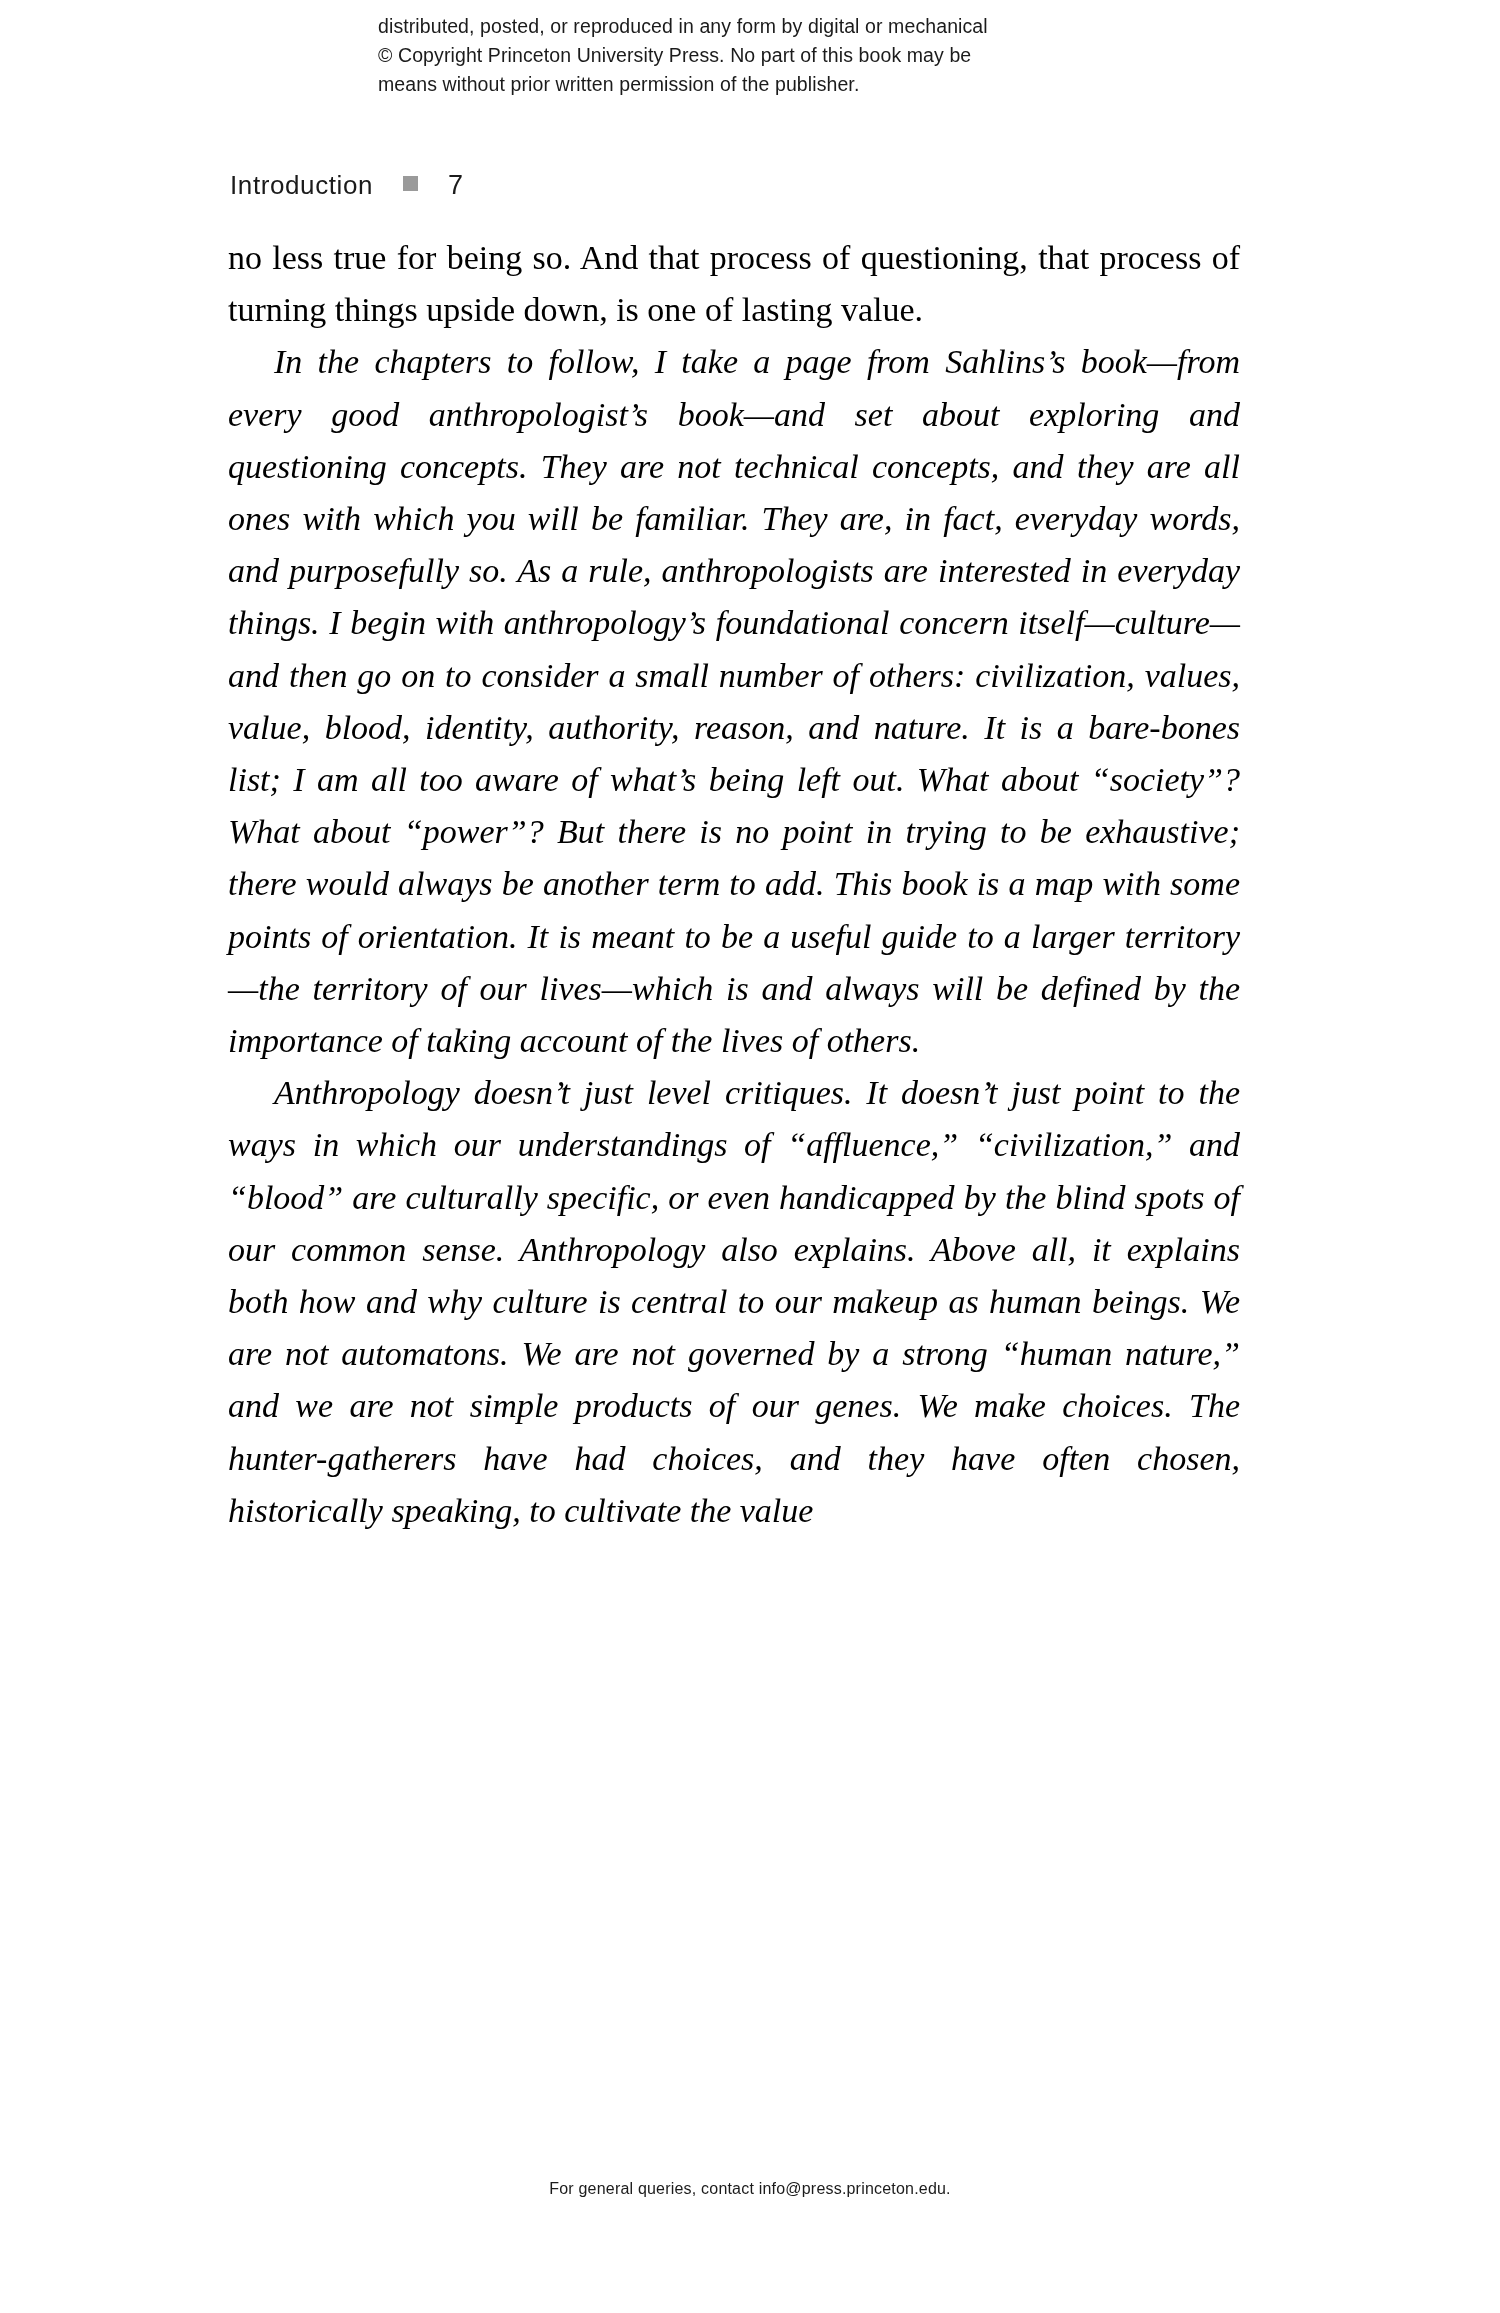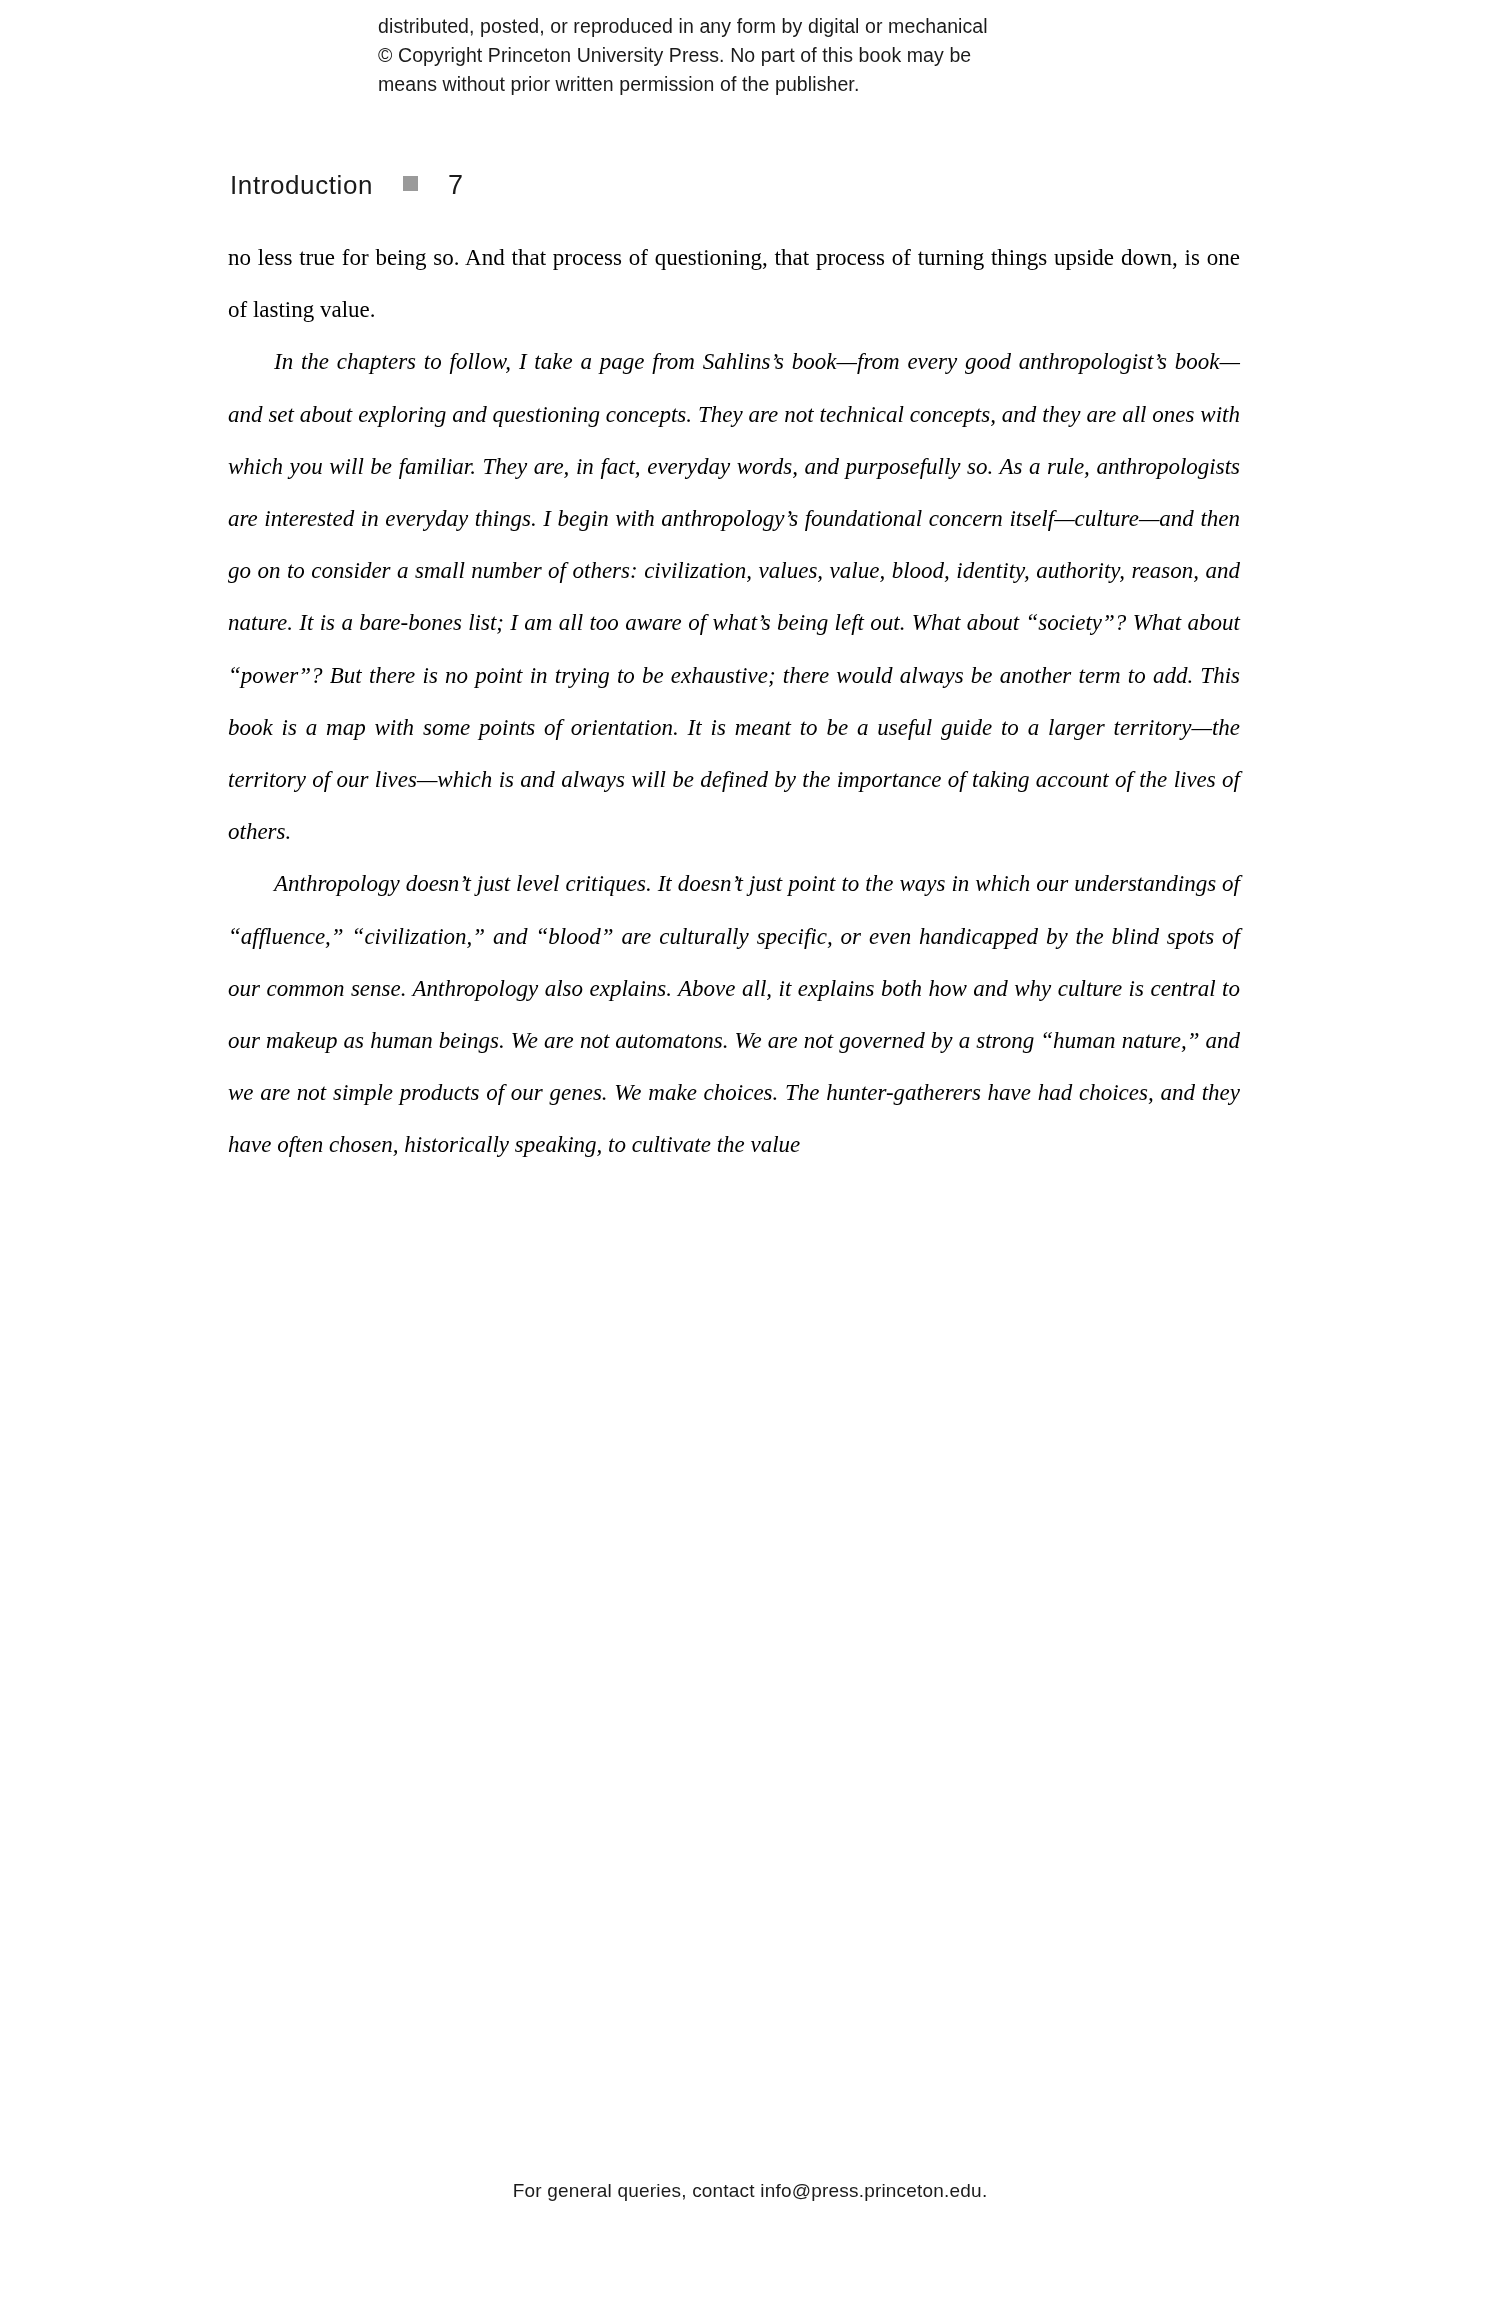--- a/index.html
+++ b/index.html
@@ -65,21 +65,21 @@
     font-size: 27px;
   }
 
   
   .body-text {
     position: absolute;
     top: 232px;
     left: 228px;
     width: 1012px;
     font-family: "Liberation Serif", serif;
-    font-size: 23px;
+    font-size: 34px;
     line-height: 52.2px;
     color: #000000;
     text-align: justify;
     text-justify: inter-word;
   }
   .body-text p {
     margin: 0;
     text-indent: 0;
   }
   .body-text p.indent {
@@ -88,21 +88,21 @@
   }
 
   
   .footer {
     position: absolute;
     top: 2180px;
     left: 0;
     width: 1500px;
     text-align: center;
     font-family: "Liberation Sans", sans-serif;
-    font-size: 19px;
+    font-size: 16px;
     color: #1b1b1b;
     letter-spacing: 0.2px;
   }
 </style>
 </head>
 <body>
 
 <div class="page">
 
   <div class="copyright">

